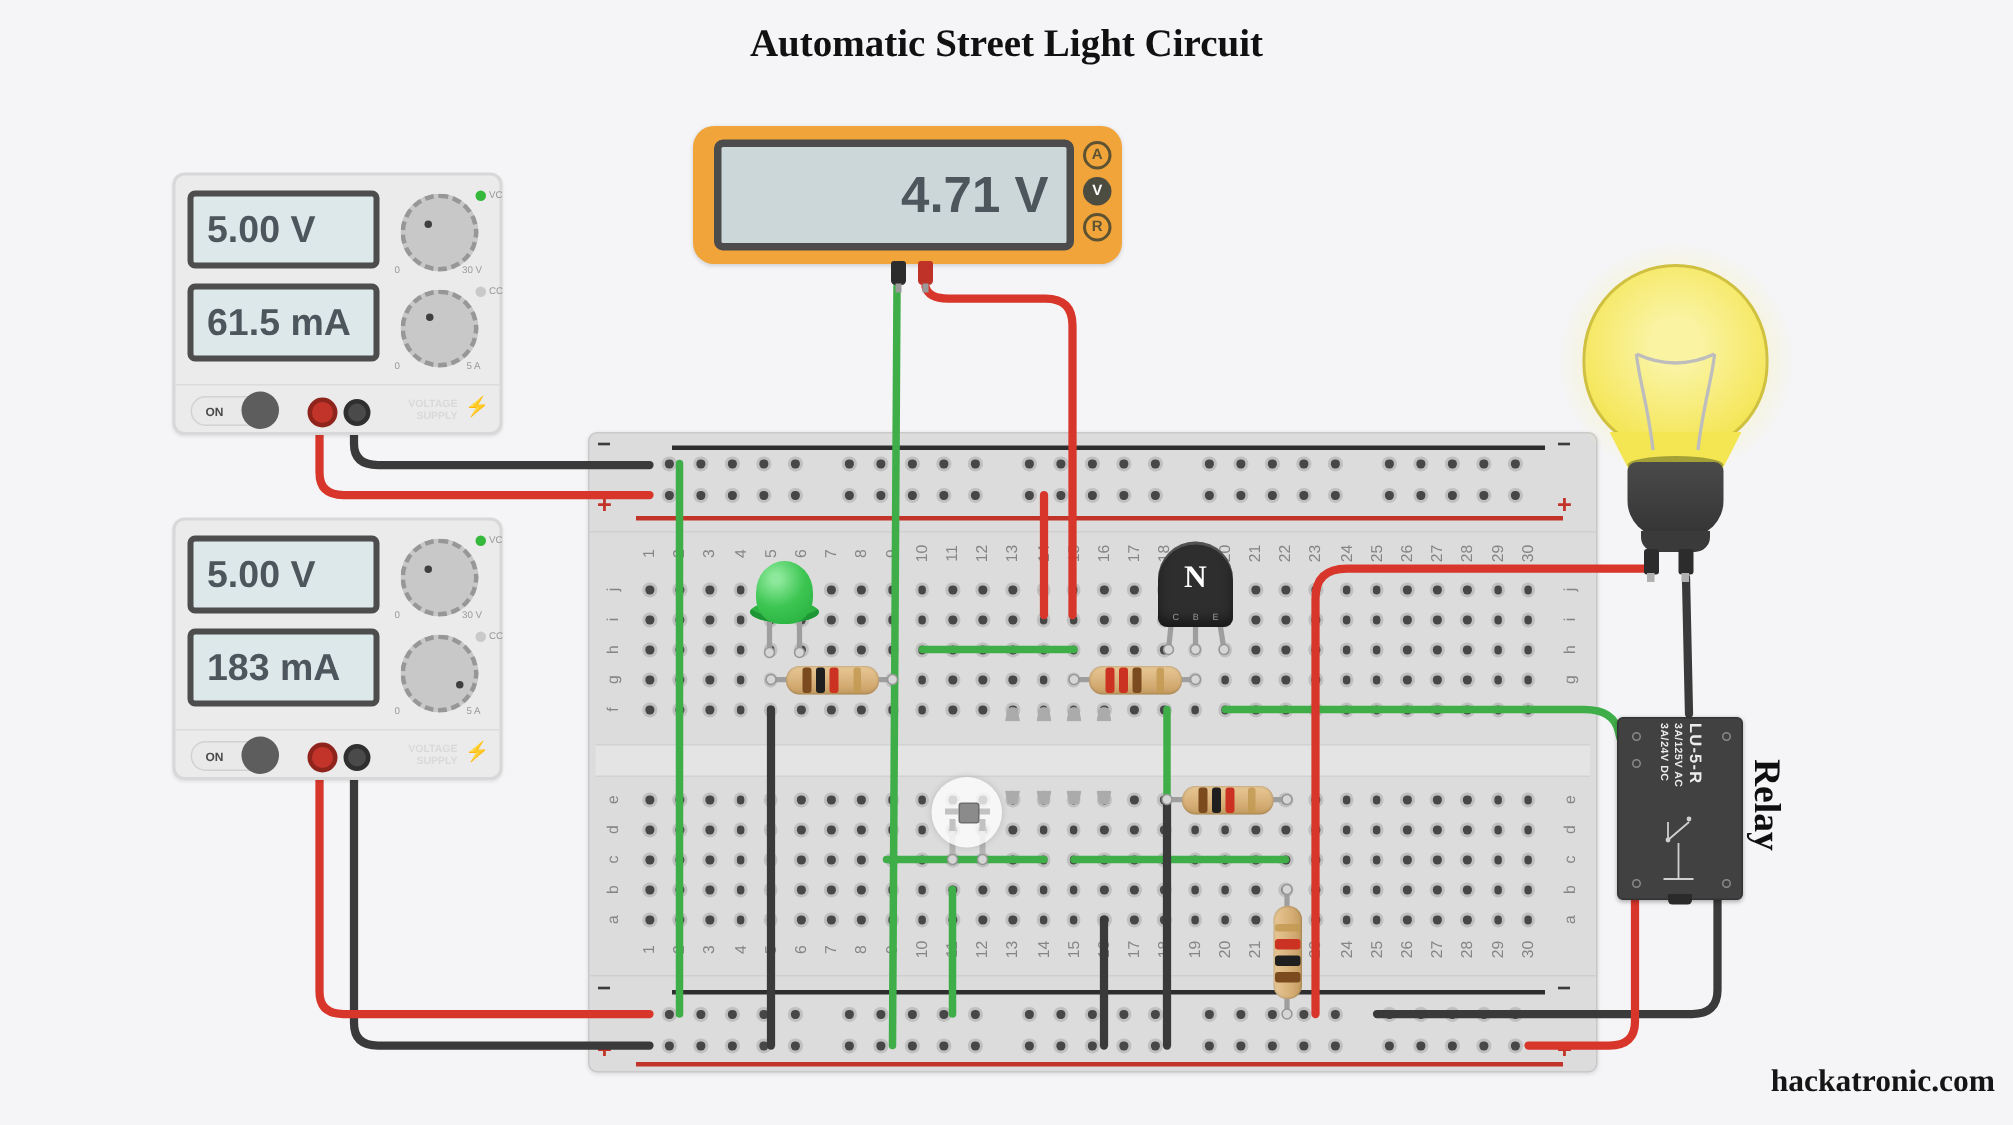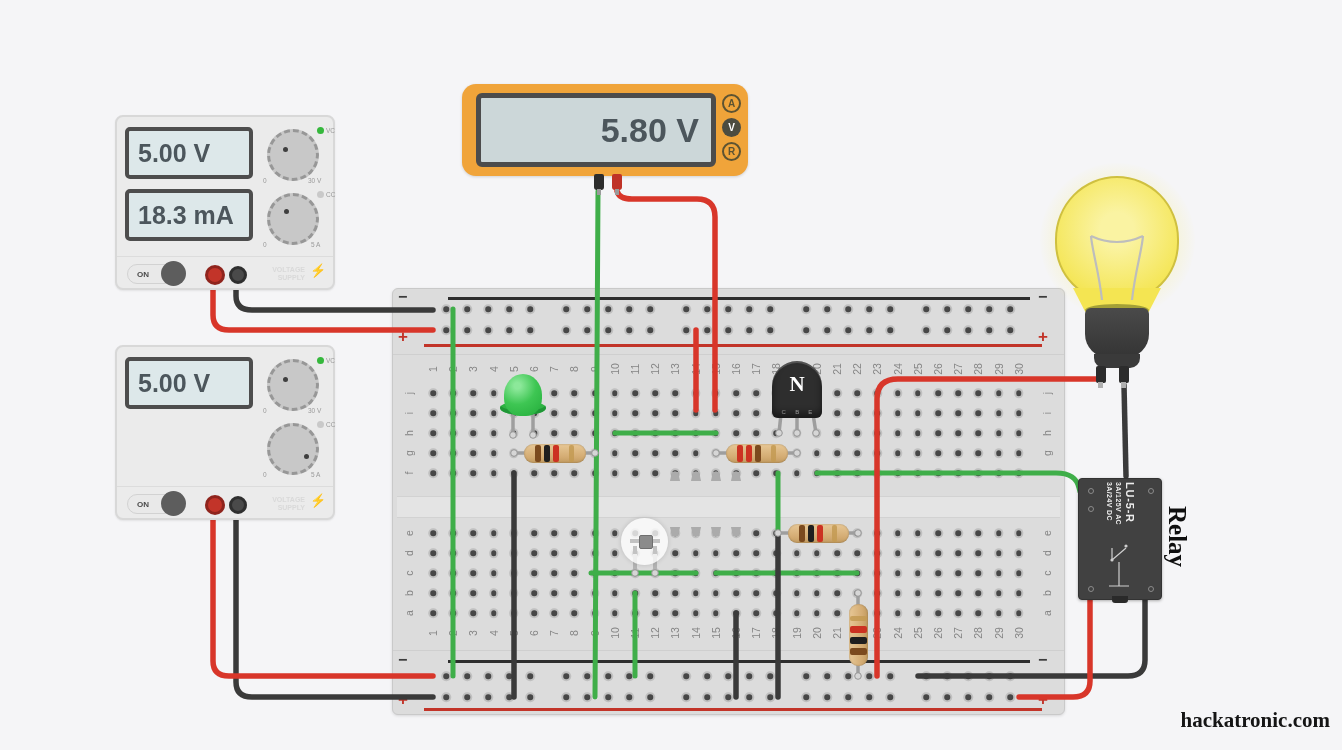--- a/index.html
+++ b/index.html
@@ -111,20 +111,21 @@
   svg .w{fill:none;stroke-linecap:round;stroke-linejoin:round;}
   svg .lead{fill:none;stroke:#9e9e9e;stroke-width:3.5;stroke-linecap:round;}
   svg .filament{fill:none;stroke:#bdbdbd;stroke-width:2.2;}
   svg .schem{fill:none;stroke:#cfcfcf;stroke-width:1.2;}
 </style>
 </head>
 <body>
 
 <div class="canvas">
 
+  <div class="abs title serif">Automatic Street Light Circuit</div>
 
   <div class="abs board" style="background: rgb(220, 220, 220);"></div>
   <div class="abs seam" style="left:393px;top:354px;width:671px;"></div>
   <div class="abs seam" style="left:393px;top:650px;width:671px;"></div>
   <div class="abs gapband" style="left:397px;top:496px;width:663px;height:20px;"></div>
   <div class="abs railline-black" style="left:448px;top:297px;width:582px;"></div>
   <div class="abs railline-red" style="left:424px;top:344px;width:618px;"></div>
   <div class="abs railline-black" style="left:448px;top:660px;width:582px;"></div>
   <div class="abs railline-red" style="left:424px;top:708px;width:618px;"></div>
   <div class="abs rail-sym" style="left:398px;top:288px;">−</div>
@@ -727,33 +728,33 @@
 
   <div class="abs ldr">
     <div class="ldr-arm" style="left:9px;top:21px;width:9px;height:4px;"></div>
     <div class="ldr-arm" style="left:30px;top:21px;width:9px;height:4px;"></div>
     <div class="ldr-arm" style="left:12px;top:28px;width:4px;height:8px;"></div>
     <div class="ldr-arm" style="left:32px;top:28px;width:4px;height:8px;"></div>
     <div class="ldr-core"></div>
   </div>
 
   <div class="abs mm" style="background: rgb(240, 164, 58);">
-    <div class="mm-display" style="color: rgb(76, 86, 92); background: rgb(204, 215, 217);">5.80 V</div>
+    <div class="mm-display" style="color: rgb(76, 86, 92); background: rgb(204, 215, 217);">4.71 V</div>
     <div class="mm-btn outline" style="top:10px;">A</div>
     <div class="mm-btn fill" style="top:34px;">V</div>
     <div class="mm-btn outline" style="top:58px;">R</div>
   </div>
   <div class="abs probe" style="left:594px;top:174px;background:#2c2c2c;"></div>
   <div class="abs probe-tip" style="left:597px;top:189px;"></div>
   <div class="abs probe" style="left:612px;top:174px;background:#bf3227;"></div>
   <div class="abs probe-tip" style="left:615px;top:189px;"></div>
 
   <div class="abs ps" style="left:115px;top:115px;">
     <div class="ps-display" style="top: 10px; color: rgb(76, 86, 92);">5.00 V</div>
-    <div class="ps-display" style="top: 72px; color: rgb(76, 86, 92);">18.3 mA</div>
+    <div class="ps-display" style="top: 72px; color: rgb(76, 86, 92);">61.5 mA</div>
     <div class="knob" style="top:12px;">
       <div class="knob-dot" style="left:13px;top:15px;"></div>
     </div>
     <div class="kl" style="left:146px;top:60px;">0</div>
     <div class="kl" style="left:191px;top:60px;">30 V</div>
     <div class="knob" style="top:76px;">
       <div class="knob-dot" style="left:14px;top:13px;"></div>
     </div>
     <div class="kl" style="left:146px;top:124px;">0</div>
     <div class="kl" style="left:194px;top:124px;">5 A</div>
@@ -771,20 +772,21 @@
       <div class="ps-brand">
         <div>VOLTAGE</div>
         <div>SUPPLY</div>
       </div>
       <div class="ps-bolt">⚡</div>
     </div>
   </div>
 
   <div class="abs ps" style="left:115px;top:345px;">
     <div class="ps-display" style="top: 10px; color: rgb(76, 86, 92);">5.00 V</div>
+    <div class="ps-display" style="top: 72px; color: rgb(76, 86, 92);">183 mA</div>
     <div class="knob" style="top:12px;">
       <div class="knob-dot" style="left:13px;top:15px;"></div>
     </div>
     <div class="kl" style="left:146px;top:60px;">0</div>
     <div class="kl" style="left:191px;top:60px;">30 V</div>
     <div class="knob" style="top:76px;">
       <div class="knob-dot" style="left:34px;top:28px;"></div>
     </div>
     <div class="kl" style="left:146px;top:124px;">0</div>
     <div class="kl" style="left:194px;top:124px;">5 A</div>

